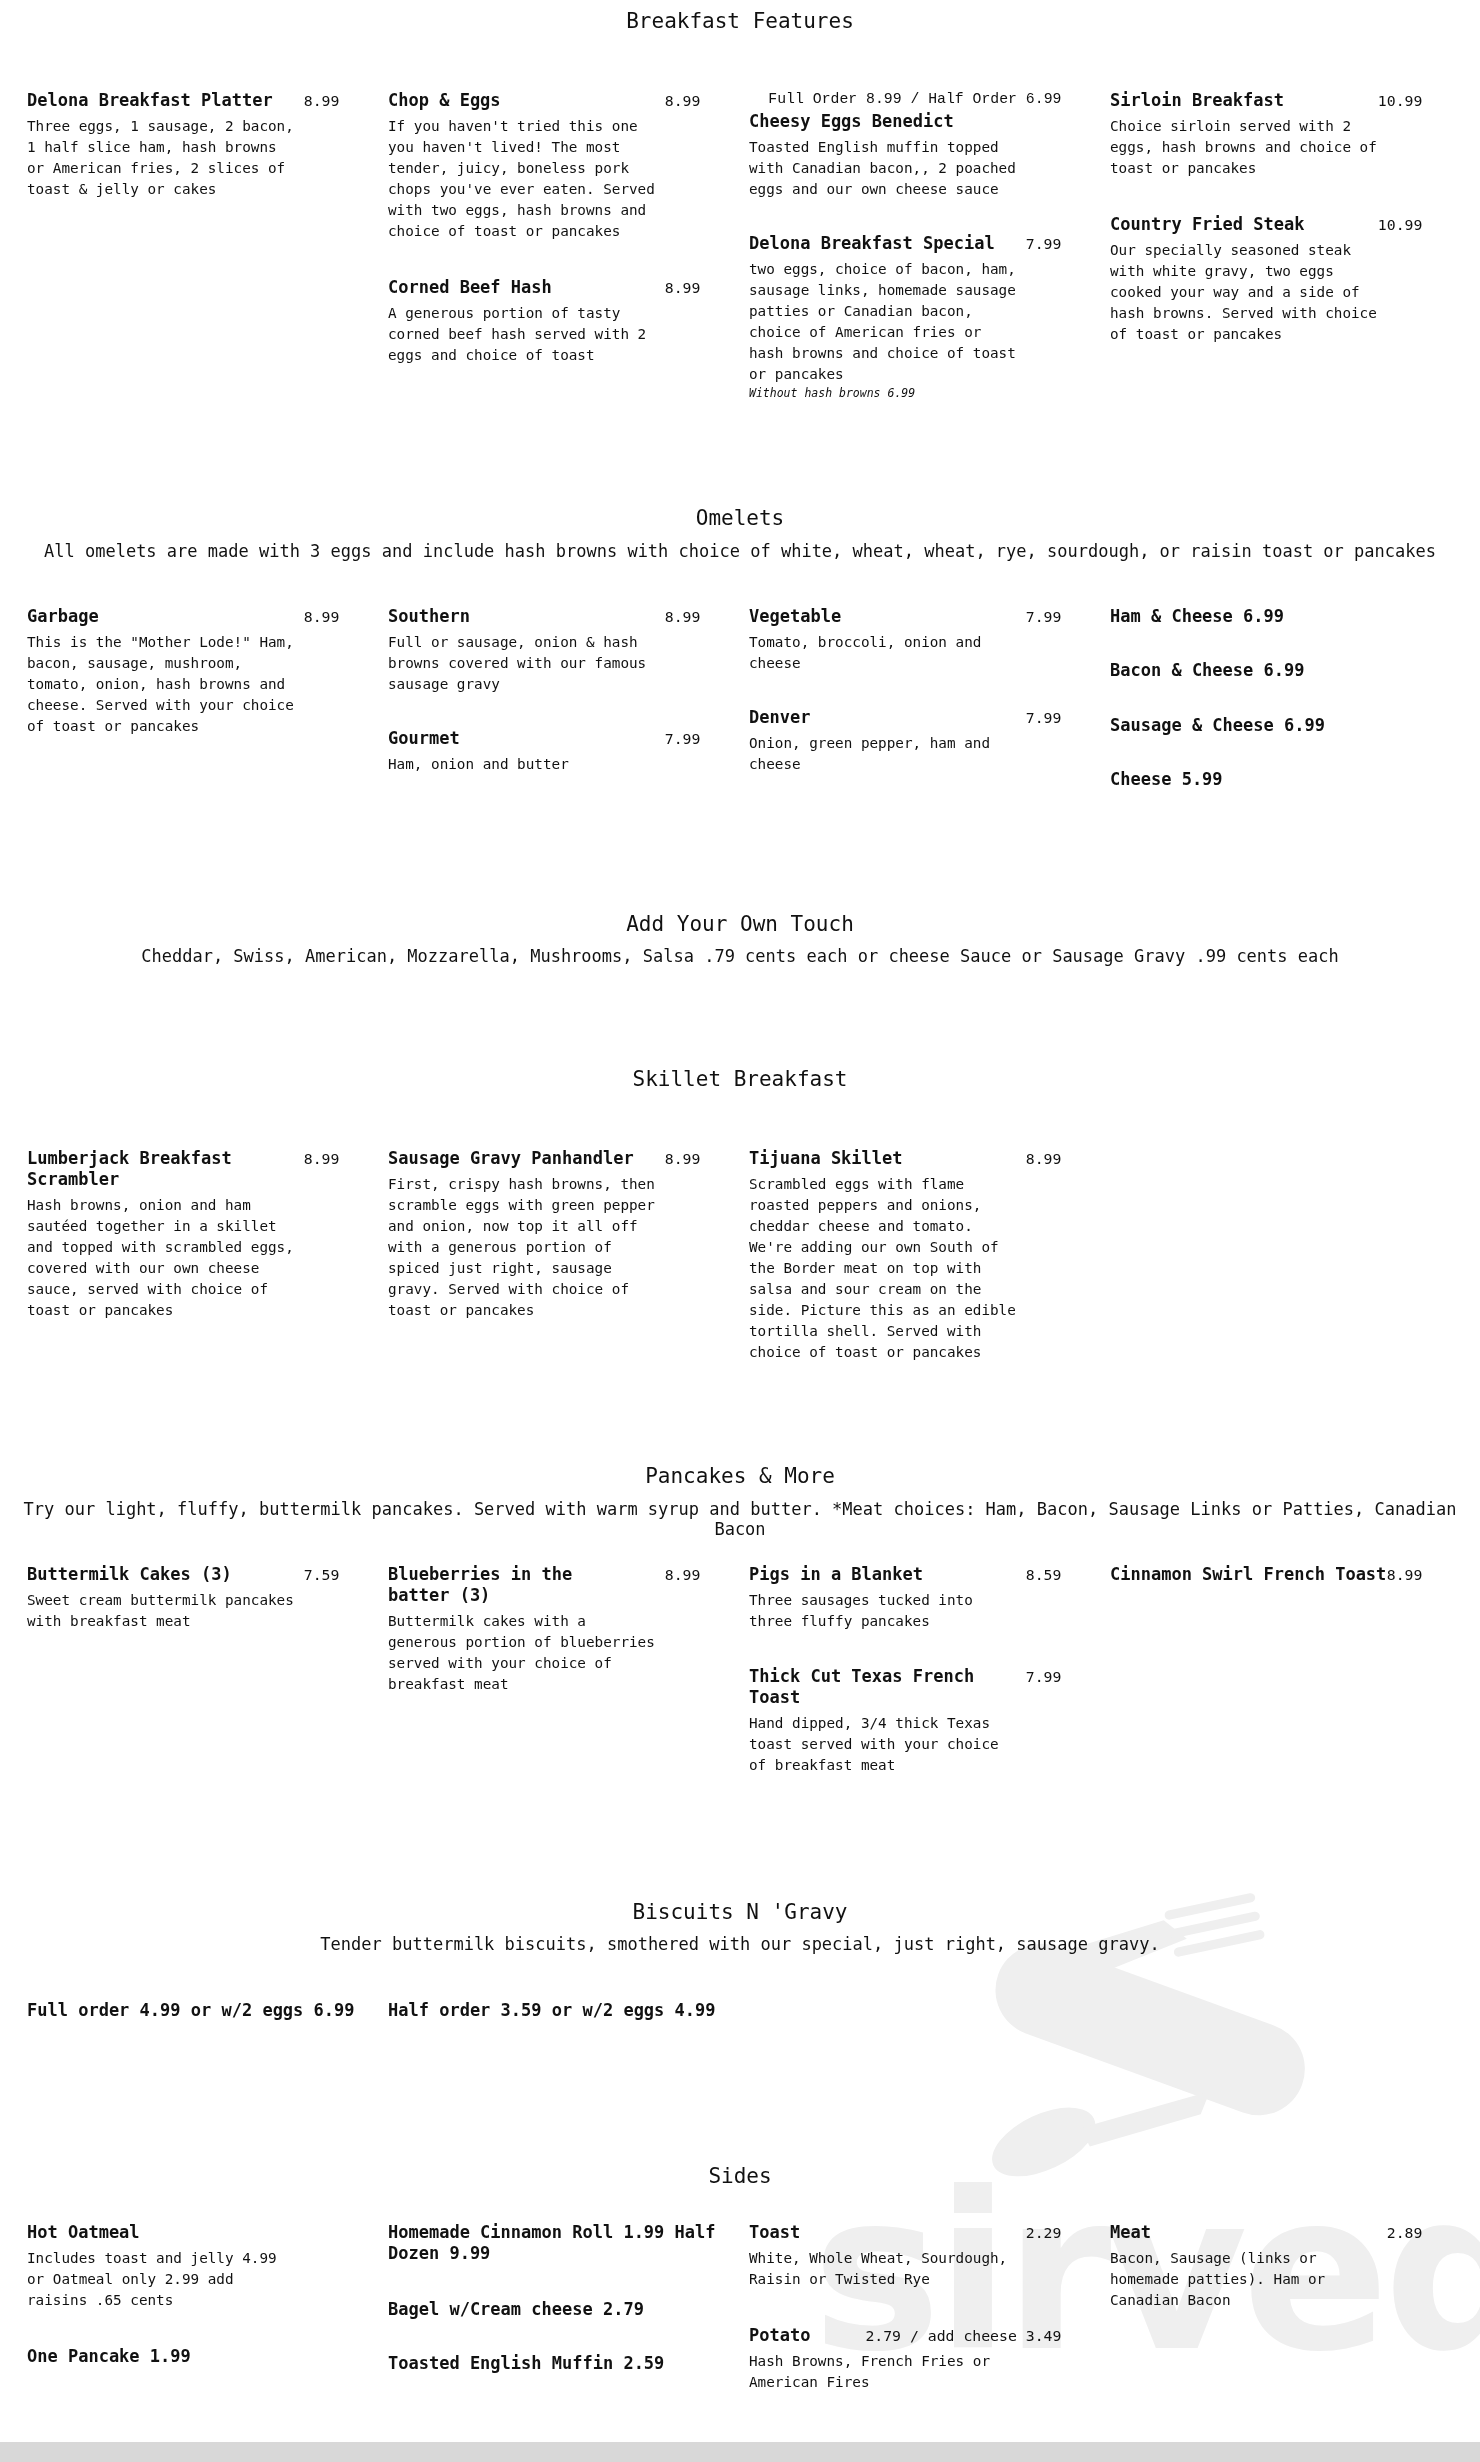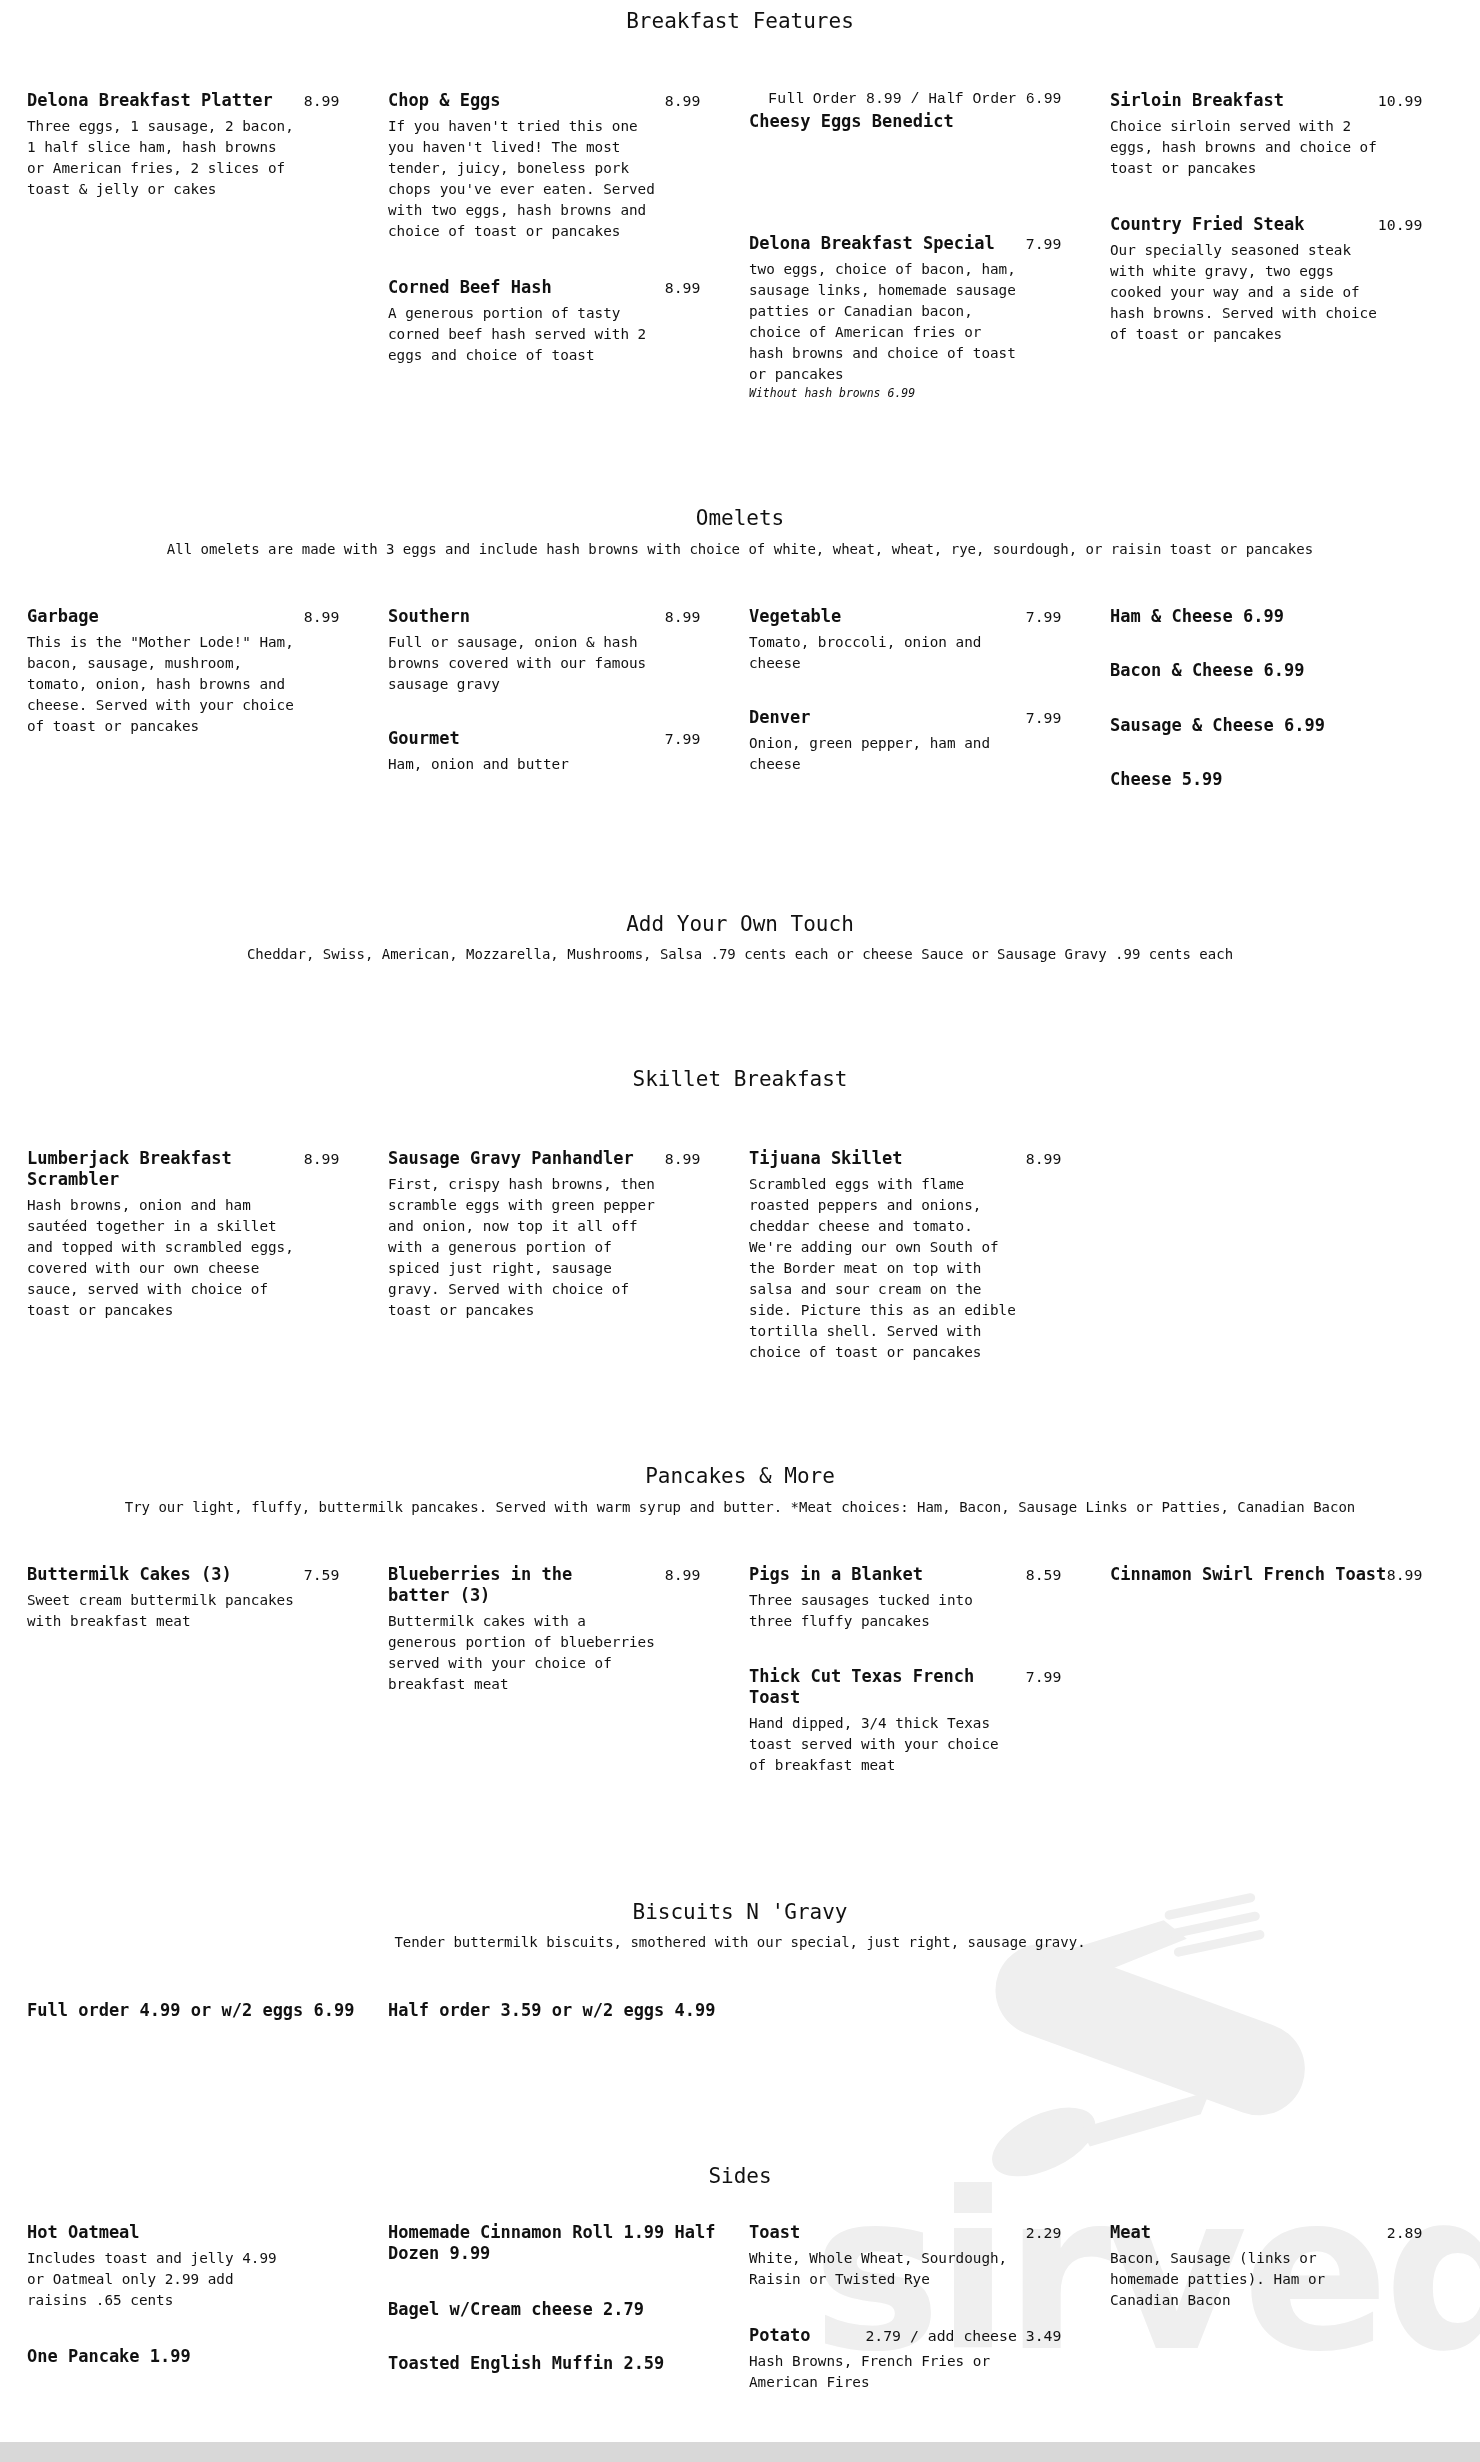--- a/index.html
+++ b/index.html
@@ -13,21 +13,21 @@
     position:absolute; left:812px; top:2165px; font-family:"DejaVu Sans", sans-serif;
     font-weight:bold; font-size:217px; letter-spacing:-5.5px; color:#efefef; line-height:1;
   }
   .section-title {
     position:absolute; left:0; width:1480px; text-align:center;
     font-size:21px; font-weight:normal; letter-spacing:0px; color:#111;
     font-family:"DejaVu Sans Mono", monospace;
   }
   .section-sub {
     position:absolute; left:0; width:1480px; text-align:center;
-    font-size:14px; color:#111;
+    font-size:17px; color:#111;
   }
   .item { position:absolute; width:305px; }
   .item .name {
     font-weight:bold; font-size:17px; line-height:21px; width:249px; color:#111;
   }
   .item .price {
     position:absolute; right:-7.4px; top:0; font-size:14.8px; line-height:21px; text-align:right;
     white-space:nowrap;
   }
   .item .desc { font-size:14.3px; line-height:21px; margin-top:4.6px; width:272px; color:#111; }
@@ -71,20 +71,21 @@
 
 <div class="item" style="left:388px; top:277px;">
   <div class="name">Corned Beef Hash</div>
   <div class="price">8.99</div>
   <div class="desc">A generous portion of tasty corned beef hash served with 2 eggs and choice of toast</div>
 </div>
 
 <div class="item" style="left:749px; top:111px;">
   <div class="pre-price">Full Order 8.99 / Half Order 6.99</div>
   <div class="name">Cheesy Eggs Benedict</div>
+  <div class="desc">Toasted English muffin topped with Canadian bacon,, 2 poached eggs and our own cheese sauce</div>
 </div>
 
 <div class="item" style="left:749px; top:233px;">
   <div class="name">Delona Breakfast Special</div>
   <div class="price">7.99</div>
   <div class="desc">two eggs, choice of bacon, ham, sausage links, homemade sausage patties or Canadian bacon, choice of American fries or hash browns and choice of toast or pancakes</div>
   <div class="note">Without hash browns 6.99</div>
 </div>
 
 <div class="item" style="left:1110px; top:90px;">

